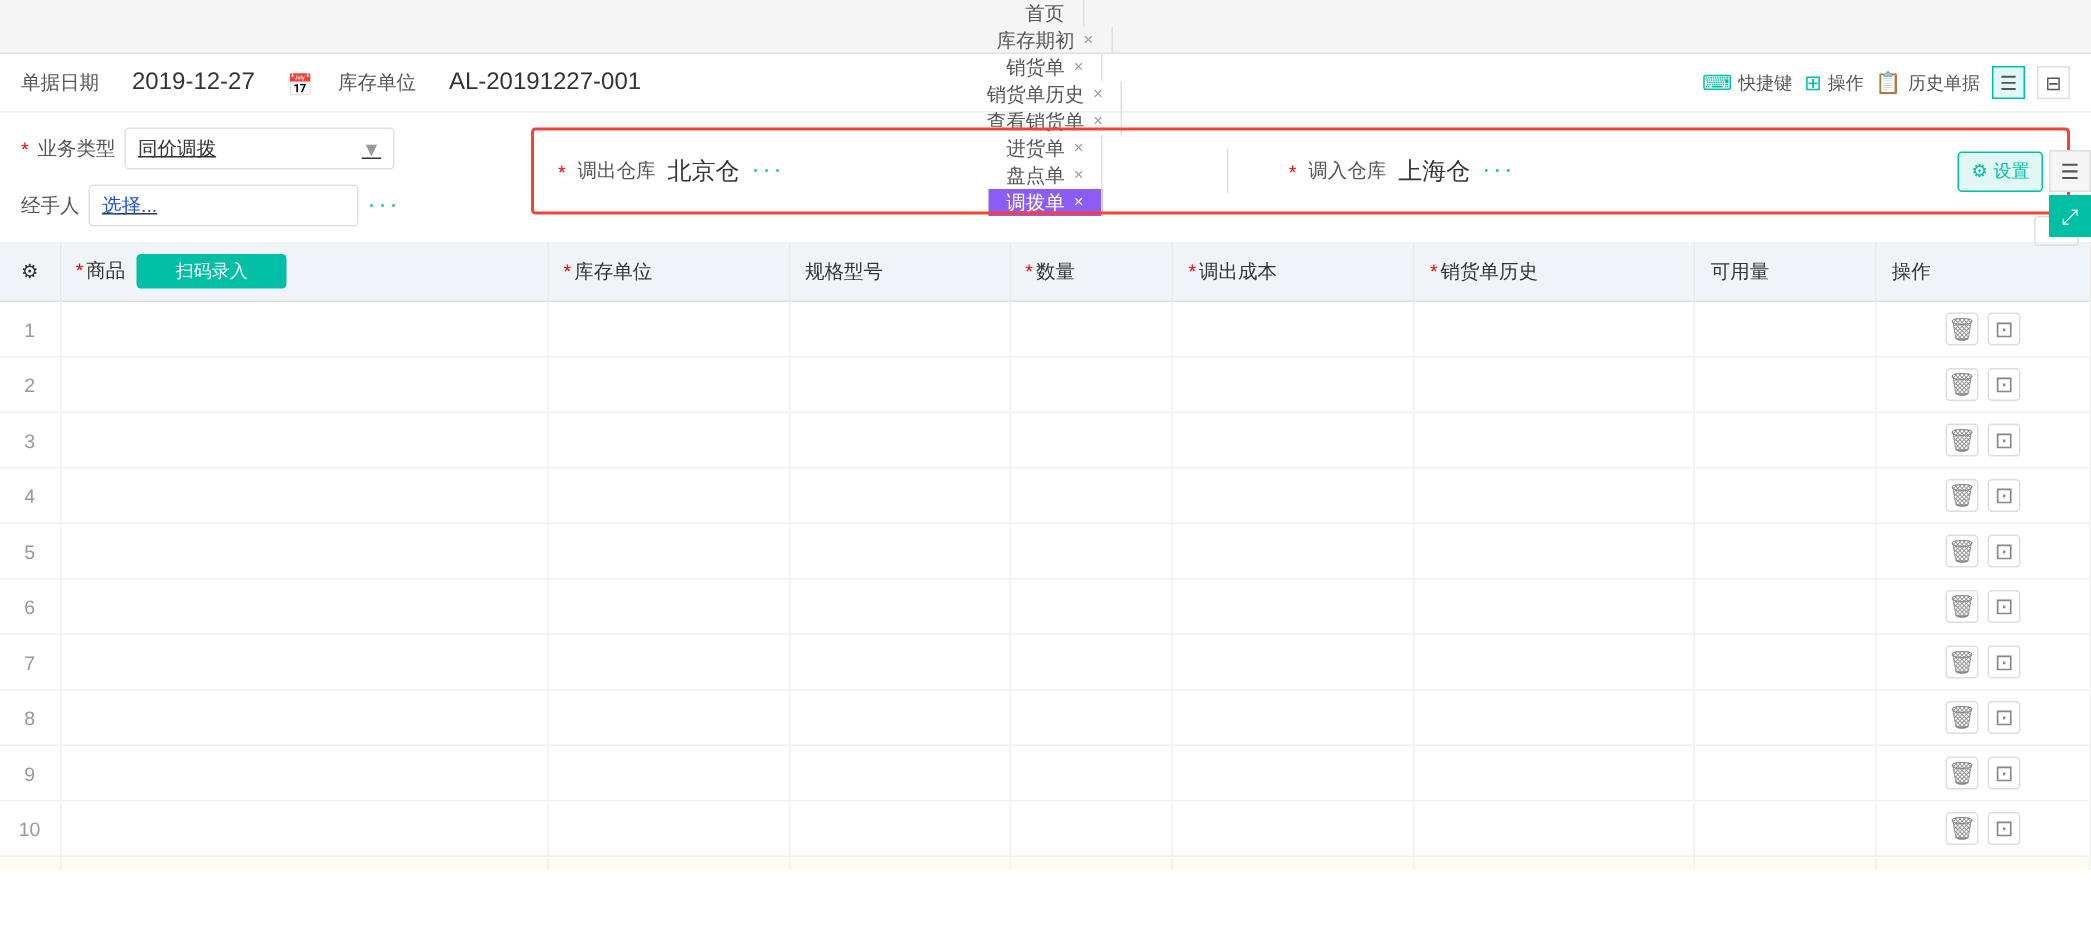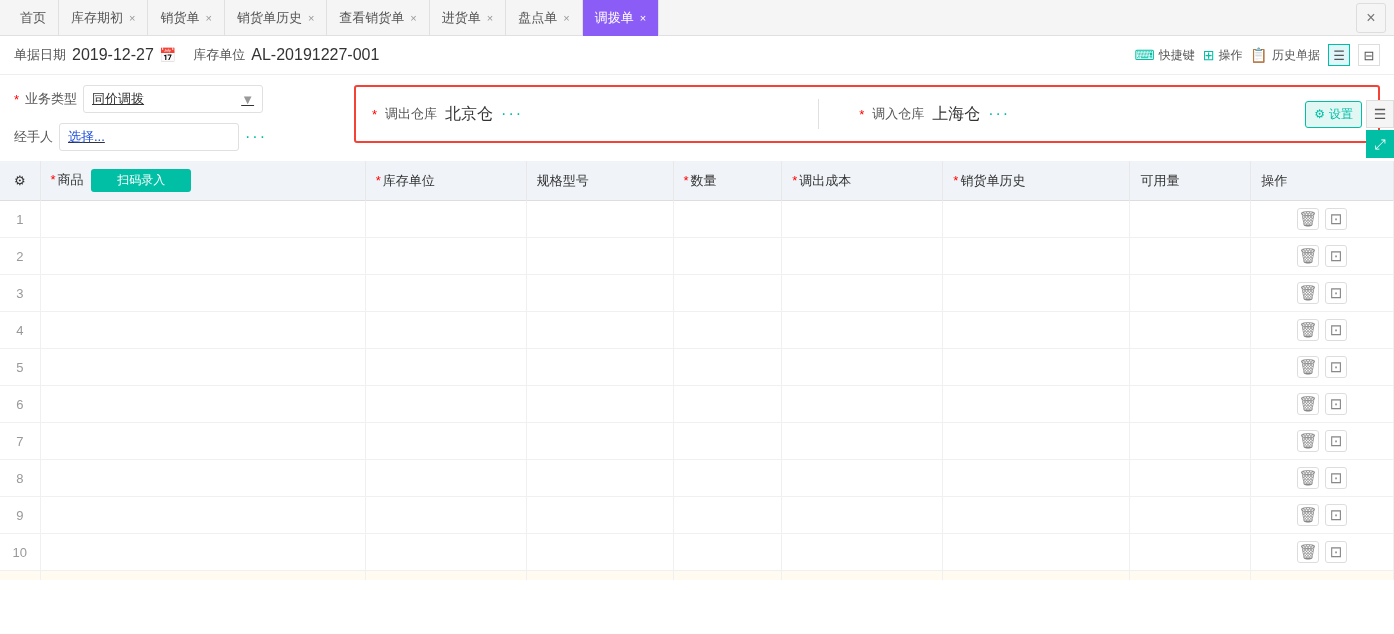--- a/index.html
+++ b/index.html
@@ -6,20 +6,21 @@
     body { font-family: 'Microsoft YaHei', sans-serif; font-size: 13px; background: #fff; color: #333; overflow: hidden; }
 
     
     .tab-bar {
       display: flex;
       align-items: center;
       background: #f5f5f5;
       border-bottom: 1px solid #e0e0e0;
       padding: 0 8px;
       height: 36px;
+      flex-direction: column;
     }
     .tab-item {
       display: flex;
       align-items: center;
       padding: 0 12px;
       height: 36px;
       cursor: pointer;
       white-space: nowrap;
       color: #555;
       font-size: 13px;
@@ -54,22 +55,22 @@
     
     .toolbar {
       display: flex;
       align-items: center;
       padding: 8px 14px;
       border-bottom: 1px solid #eee;
       gap: 16px;
     }
     .field-group {
       display: flex;
-      align-items: center;
-      gap: 6px;
+      align-items: flex-end;
+      gap: 22px;
     }
     .field-label { color: #555; font-size: 13px; }
     .field-value { color: #333; font-size: 16px; }
     .date-icon {
       color: #00bfa5;
       font-size: 14px;
       cursor: pointer;
     }
     .toolbar-right {
       margin-left: auto;

